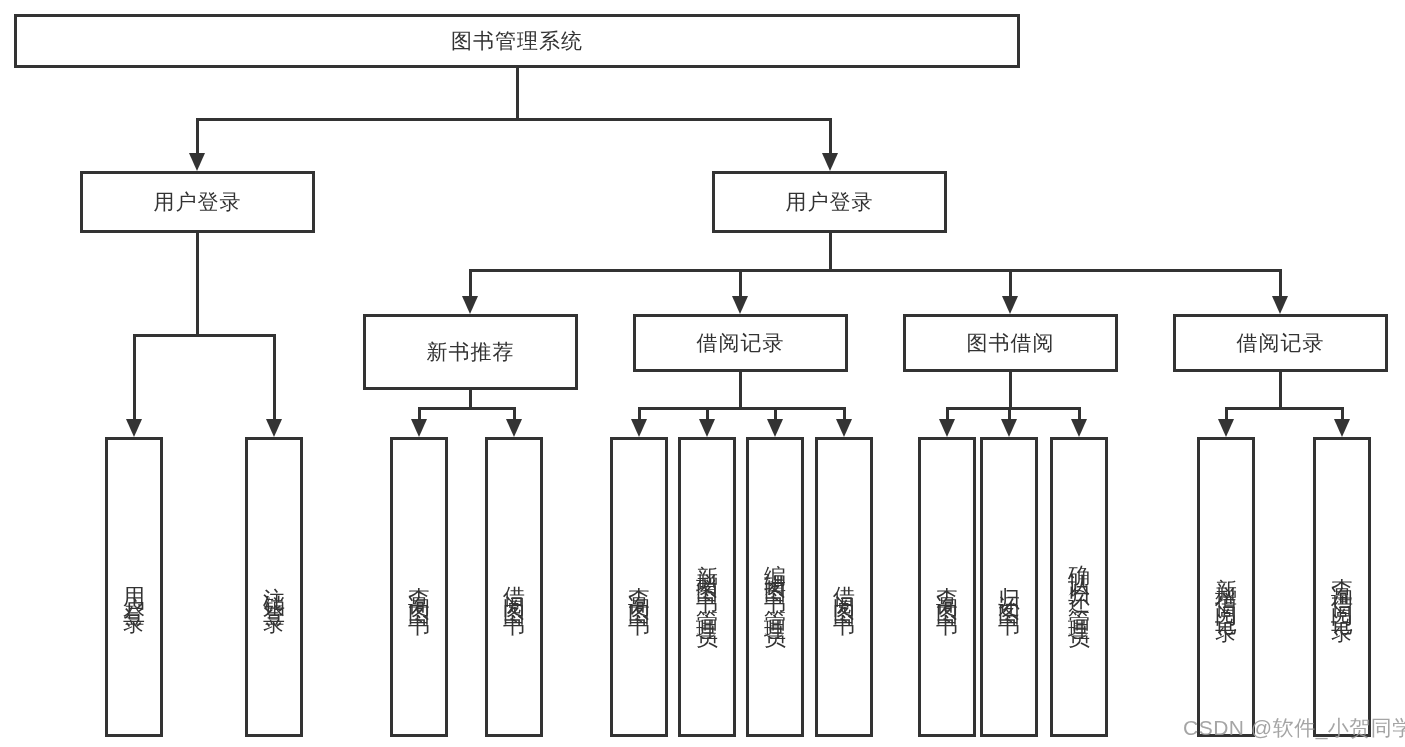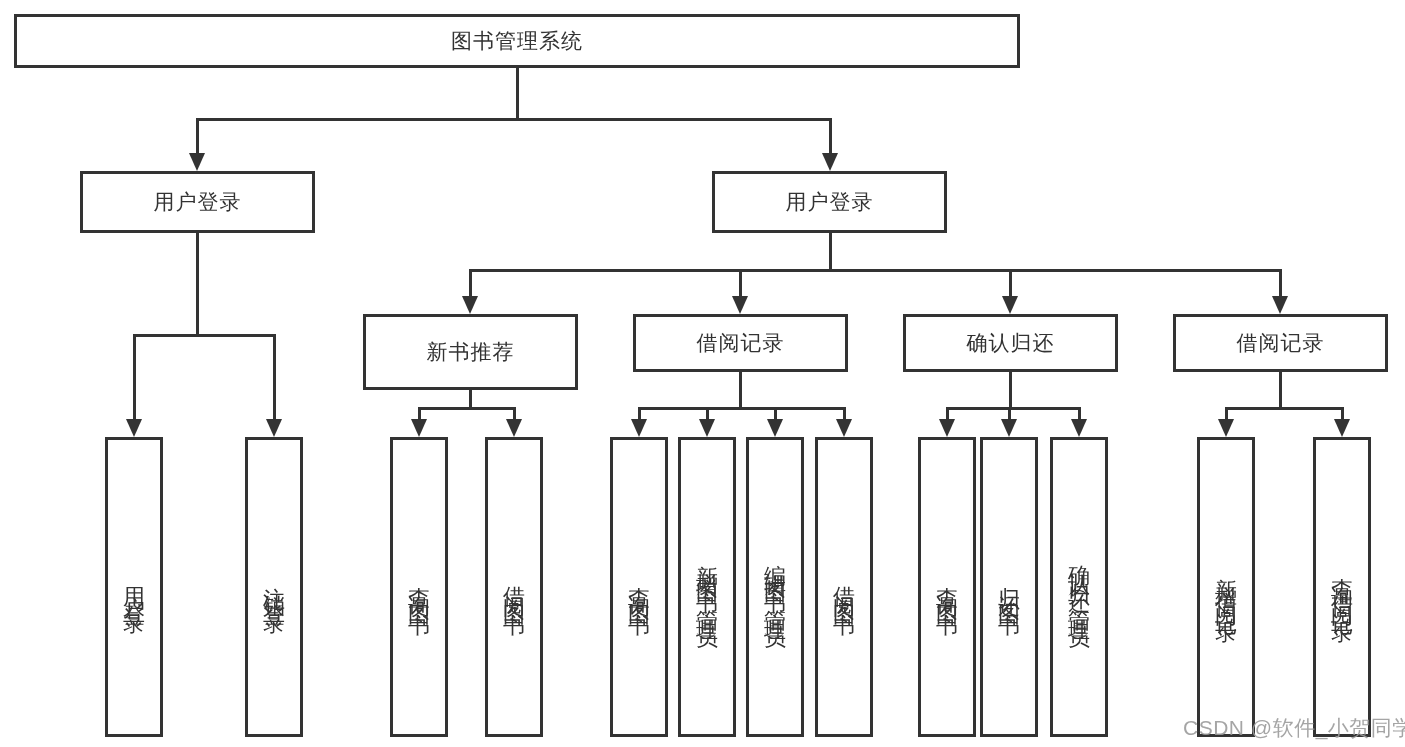--- a/index.html
+++ b/index.html
@@ -84,21 +84,21 @@
     <span class="hlabel">用户登录</span>
   </div>
 
   <div class="box" style="left:363px;top:314px;width:215px;height:76px;">
     <span class="hlabel">新书推荐</span>
   </div>
   <div class="box" style="left:633px;top:314px;width:215px;height:58px;">
     <span class="hlabel">借阅记录</span>
   </div>
   <div class="box" style="left:903px;top:314px;width:215px;height:58px;">
-    <span class="hlabel">确认归还</span>
+    <span class="hlabel">图书借阅</span>
   </div>
   <div class="box" style="left:1173px;top:314px;width:215px;height:58px;">
     <span class="hlabel">借阅记录</span>
   </div>
 
   <div class="box" style="left:105px;top:437px;width:58px;height:300px;">
     <span class="vlabel">用户登录</span>
   </div>
   <div class="box" style="left:245px;top:437px;width:58px;height:300px;">
     <span class="vlabel">注销登录</span>

